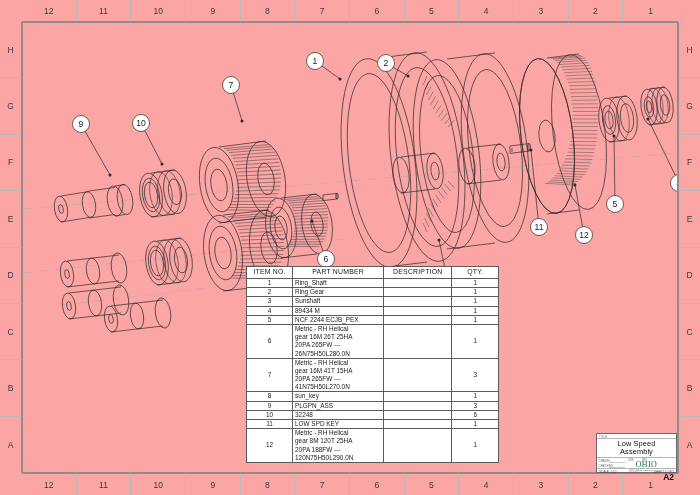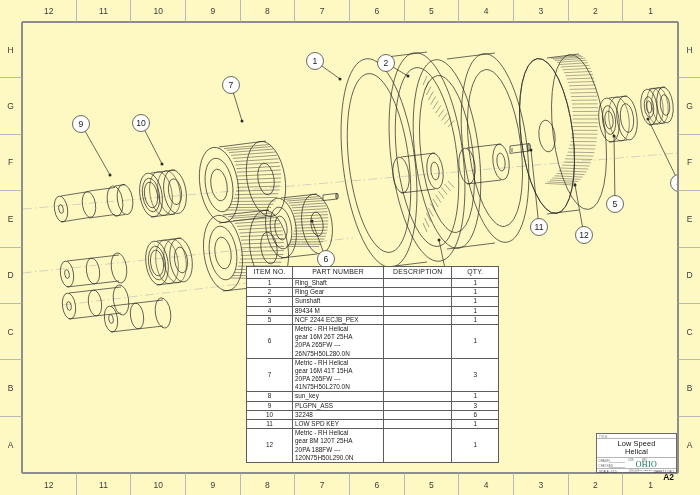--- a/index.html
+++ b/index.html
@@ -1,18 +1,18 @@
 <!DOCTYPE html>
 <html><head>
 <meta charset="utf-8">
 <style>
   html,body{margin:0;padding:0;background:#ffffff;}
   body{width:700px;height:495px;overflow:hidden;
        font-family:"Liberation Sans","DejaVu Sans",sans-serif;color:#1a1a1a;}
-  #sheet{position:relative;width:700px;height:495px;background:#fef9c3;}
+  #sheet{position:relative;width:700px;height:495px;background:#fca5a5;}
 
   
   .frame{position:absolute;left:22px;top:22px;width:656px;height:451px;
          border:1px solid #8d8d8d;box-sizing:border-box;}
   .ruler{position:absolute;font-size:8.5px;color:#3a3a3a;}
   .rul-h{height:22px;left:22px;width:656px;}
   .rul-h.top{top:0;}
   .rul-h.bot{top:473px;}
   .rul-v{width:22px;top:22px;height:451px;}
   .rul-v.left{left:0;}
@@ -508,21 +508,21 @@
         </tr>
       </tbody>
   </table>
 
   <div id="title-block">
     <div class="tb-row tb-top">
       <span>TITLE:</span>
     </div>
     <div class="tb-row tb-name">
       <div class="t1">Low Speed</div>
-      <div class="t2">Helical</div>
+      <div class="t2">Assembly</div>
     </div>
     <div class="tb-row tb-mid">
       <span class="tb-lbl a">DRAWN</span>
       <span class="tb-lbl b">CHECKED</span>
       <span class="tb-line a"></span>
       <span class="tb-line b"></span>
       <span class="tb-size">SIZE</span>
       <span class="tb-rev">REV</span>
       <div class="ohio">
         <div class="o1">OHIO</div>

